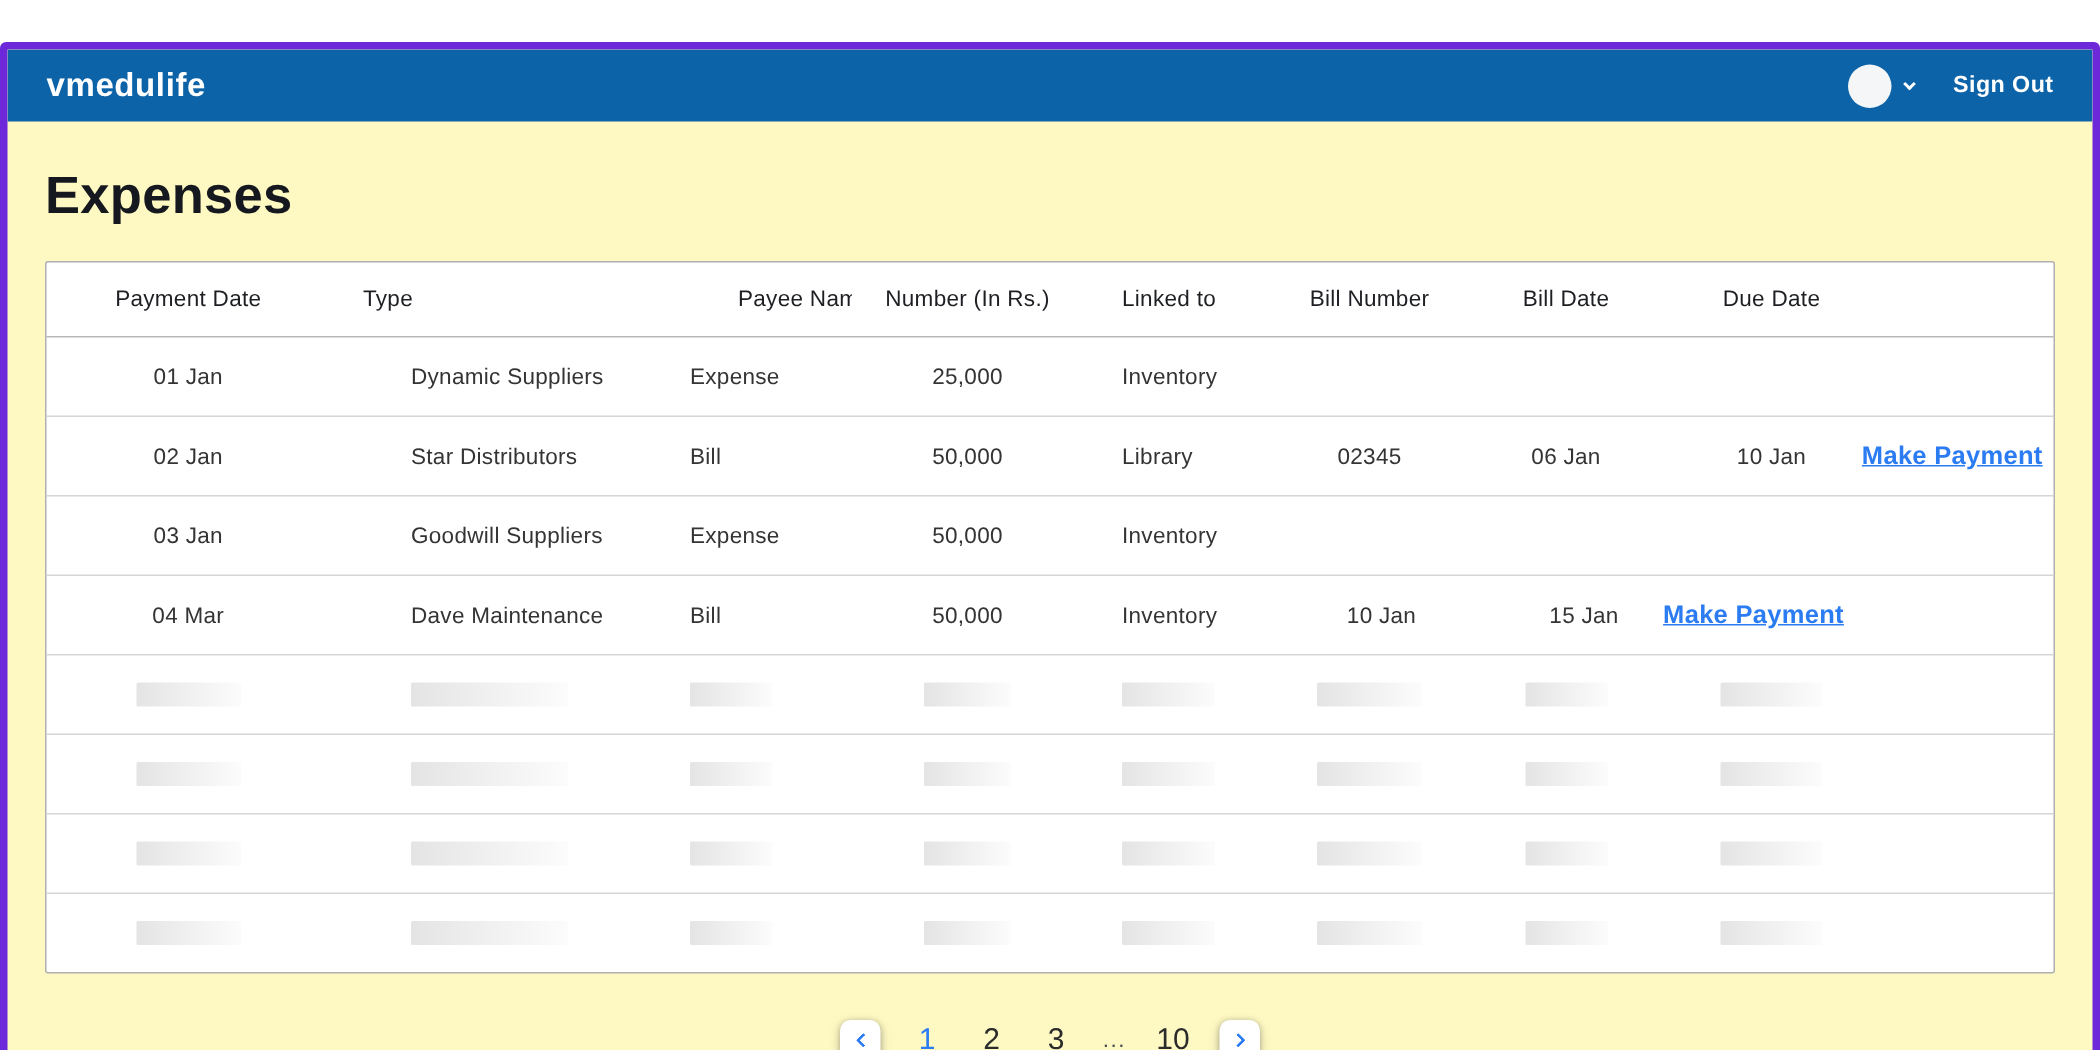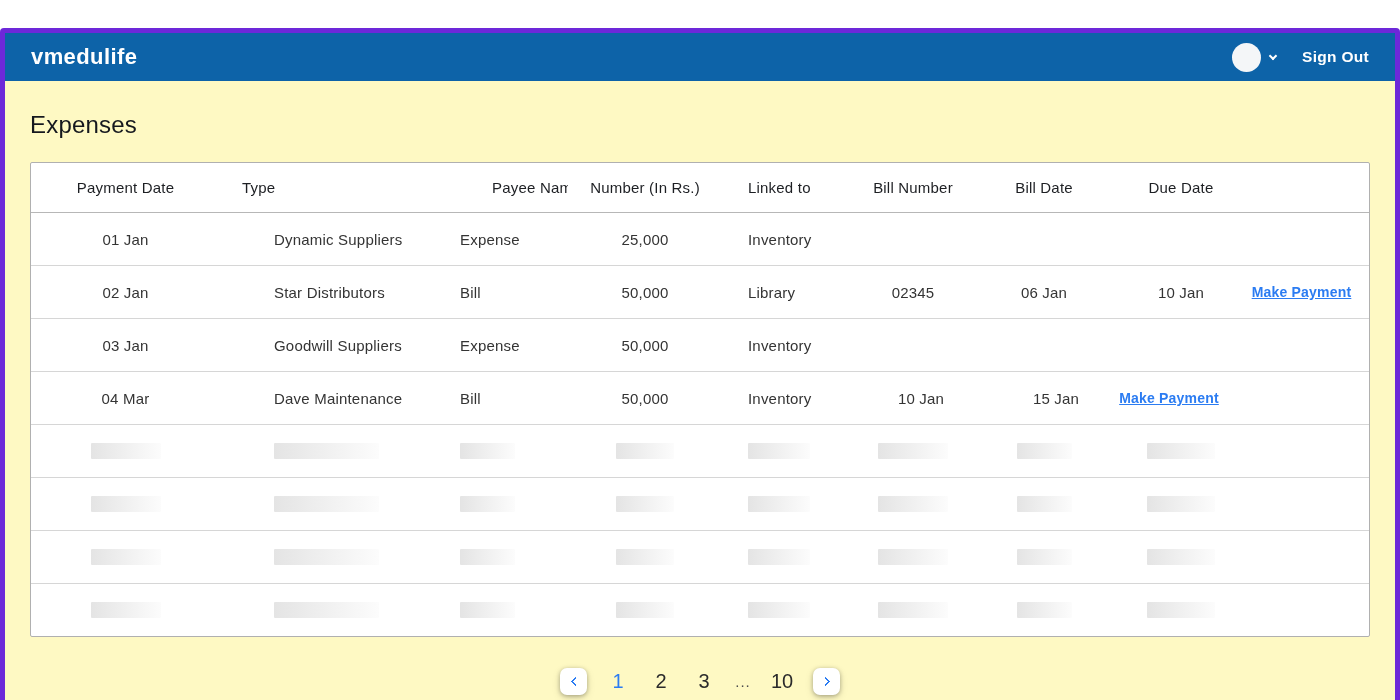--- a/index.html
+++ b/index.html
@@ -31,21 +31,21 @@
     display:inline-block; width:6px; height:6px;
     border-right:2px solid #ffffff; border-bottom:2px solid #ffffff;
     transform:rotate(45deg); margin-top:-3px;
   }
   .signout { color:#ffffff; font-size:15.5px; font-weight:700; letter-spacing:.3px; cursor:pointer; }
 
   
   .page { padding:0 25px; }
   .page-title {
     margin:30px 0 23px 0;
-    font-size:24px; font-weight:400; color:#15181e; letter-spacing:.2px;
+    font-size:35px; font-weight:700; color:#15181e; letter-spacing:.2px;
   }
 
   
   .table {
     border:1px solid #b0b0b0; border-radius:2px; background:#fff;
   }
   .thead, .row {
     display:grid;
     grid-template-columns:189px 218px 130px 140px 150px 126px 120px 130px 1fr;
   }
@@ -64,21 +64,21 @@
   .c1 { padding-left:54px; }
   .c2 { padding-left:22px; }
   .c3 { justify-content:center; padding-left:14px; }
   .c4 { padding-left:40px; }
   .c5 { justify-content:center; padding-right:16px; }
   .c6 { justify-content:center; }
   .c7 { justify-content:center; padding-left:24px; }
   .c8 { justify-content:center; }
 
   .mklink {
-    font-size:14px; font-weight:700; letter-spacing:.2px;
+    font-size:17px; font-weight:700; letter-spacing:.2px;
     color:var(--accent-blue,#2b7cf2); text-decoration:underline; cursor:pointer;
   }
 
   .skel {
     display:inline-block; height:16px; border-radius:1px;
     background:linear-gradient(90deg,#e4e4e4 0%,#efefef 45%,#fcfcfc 100%);
   }
 
   
   .pagination {

